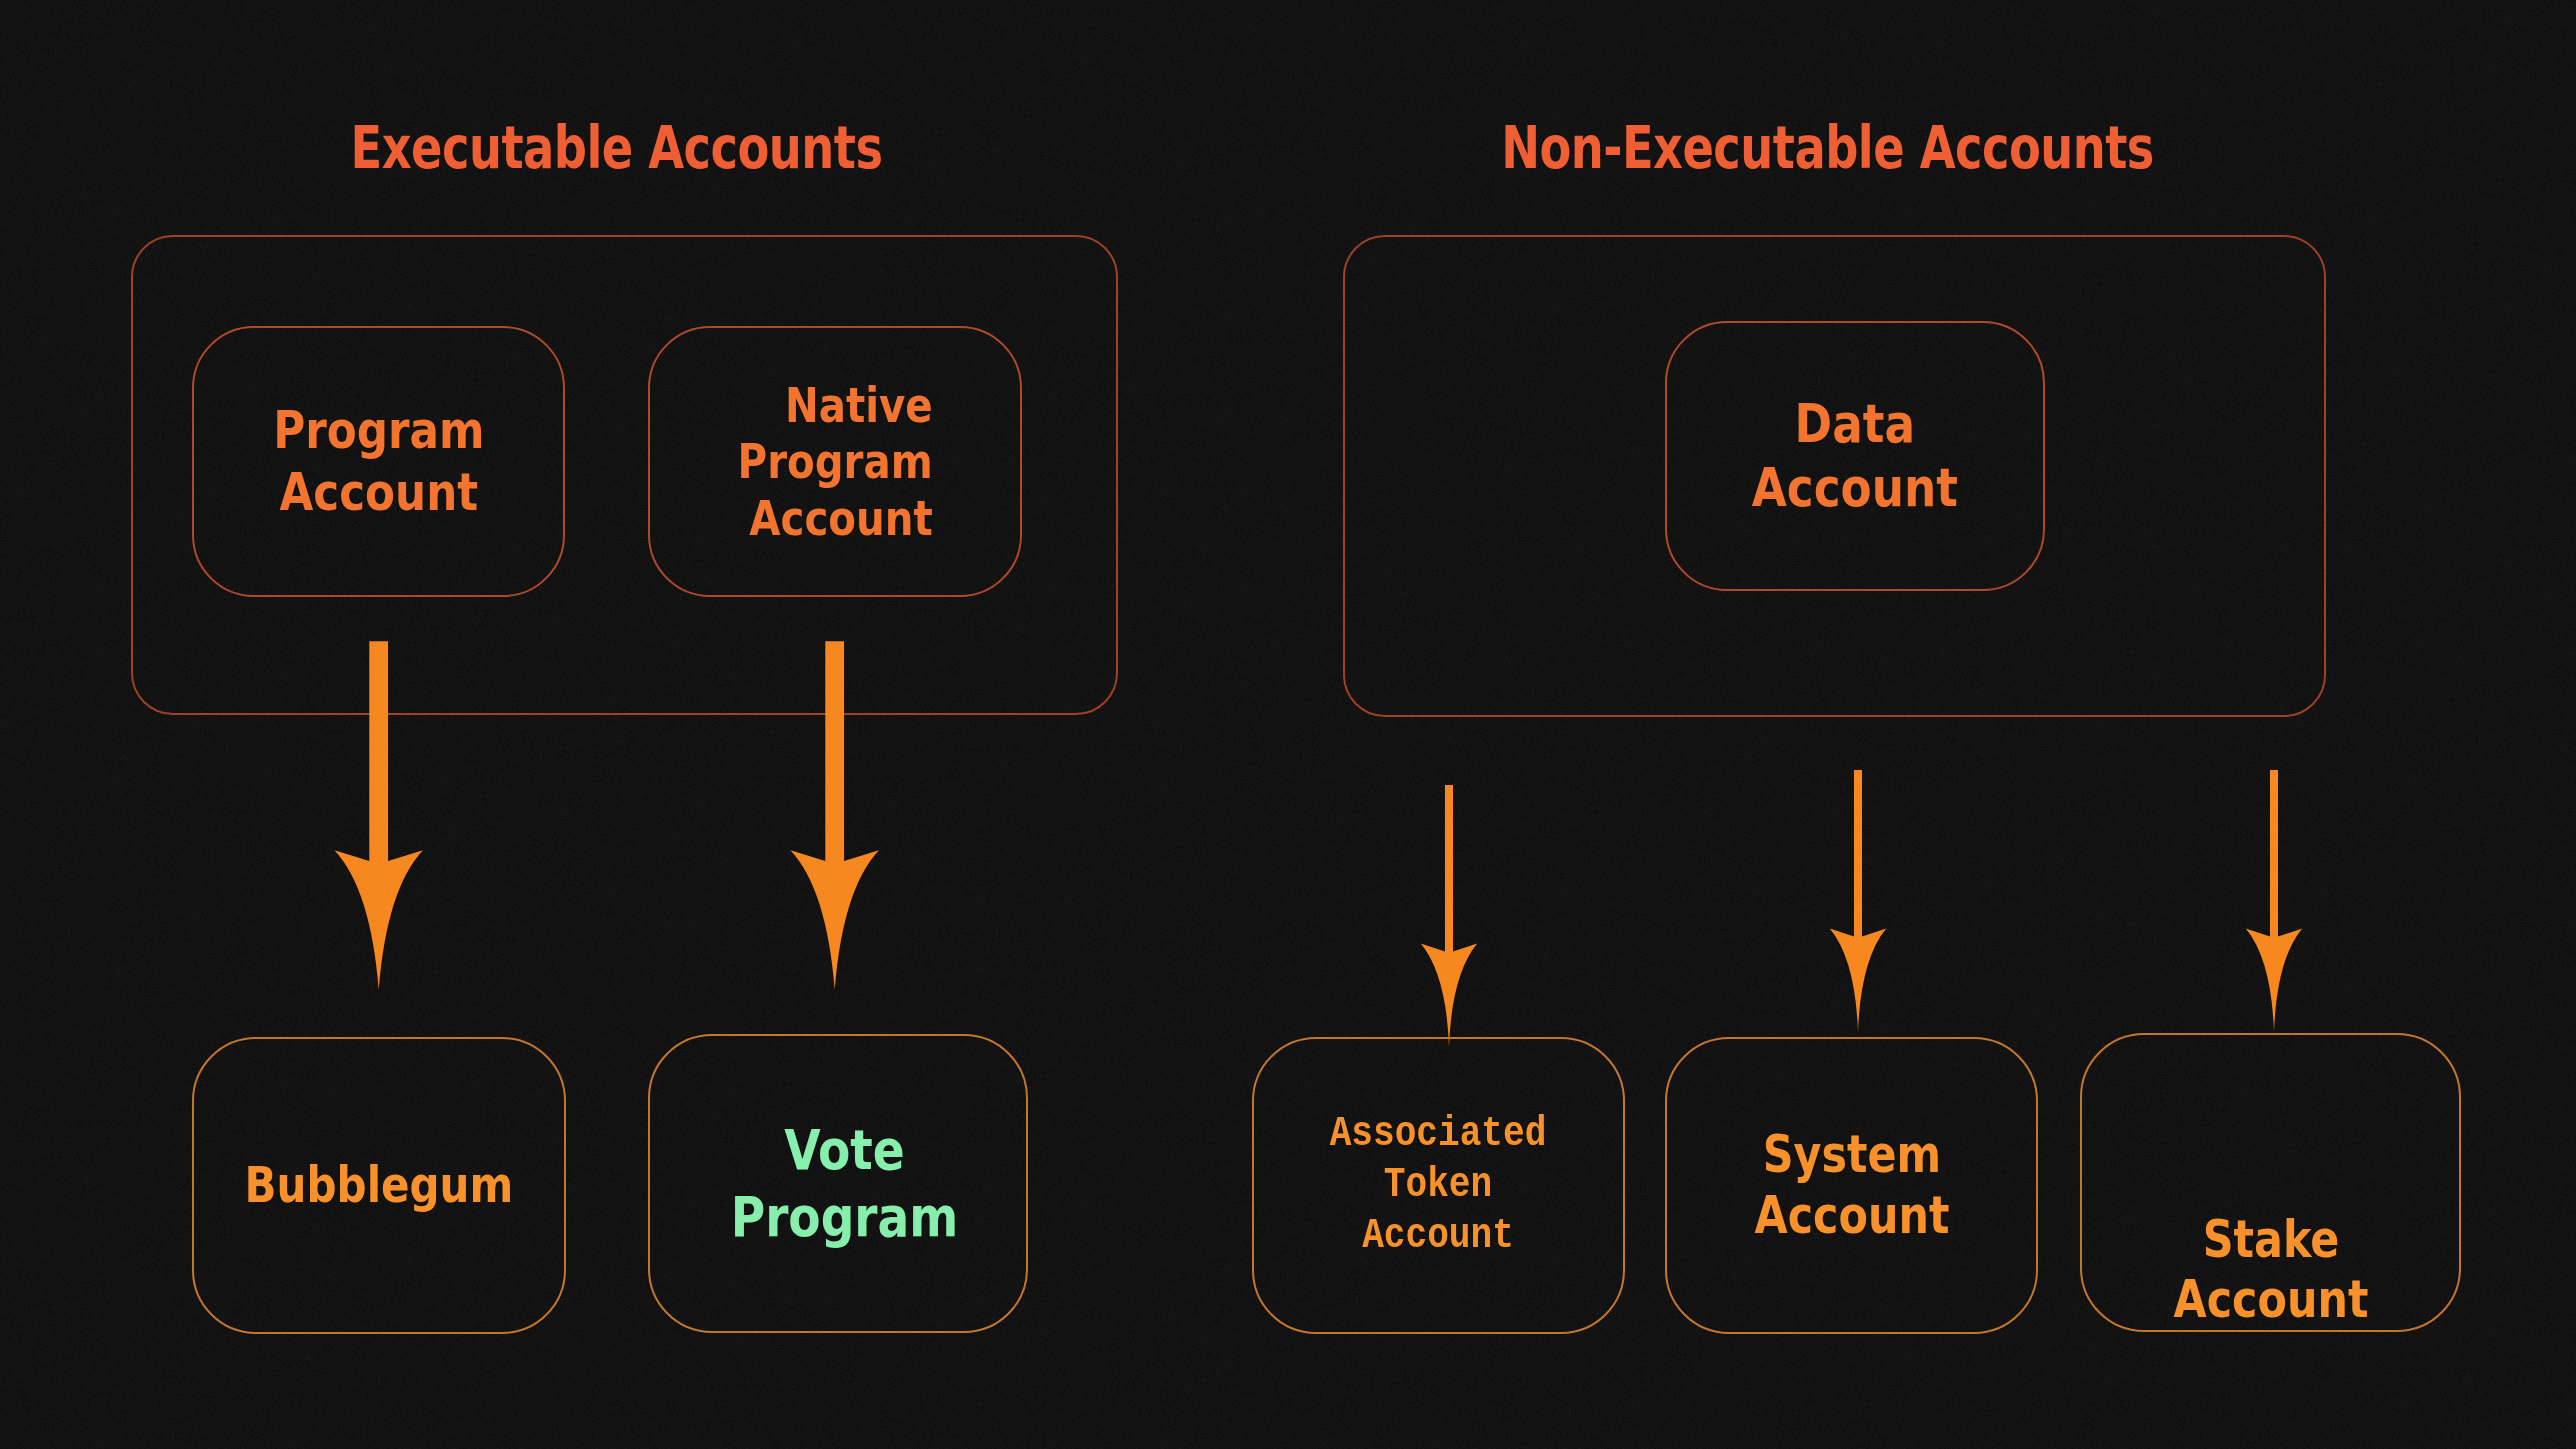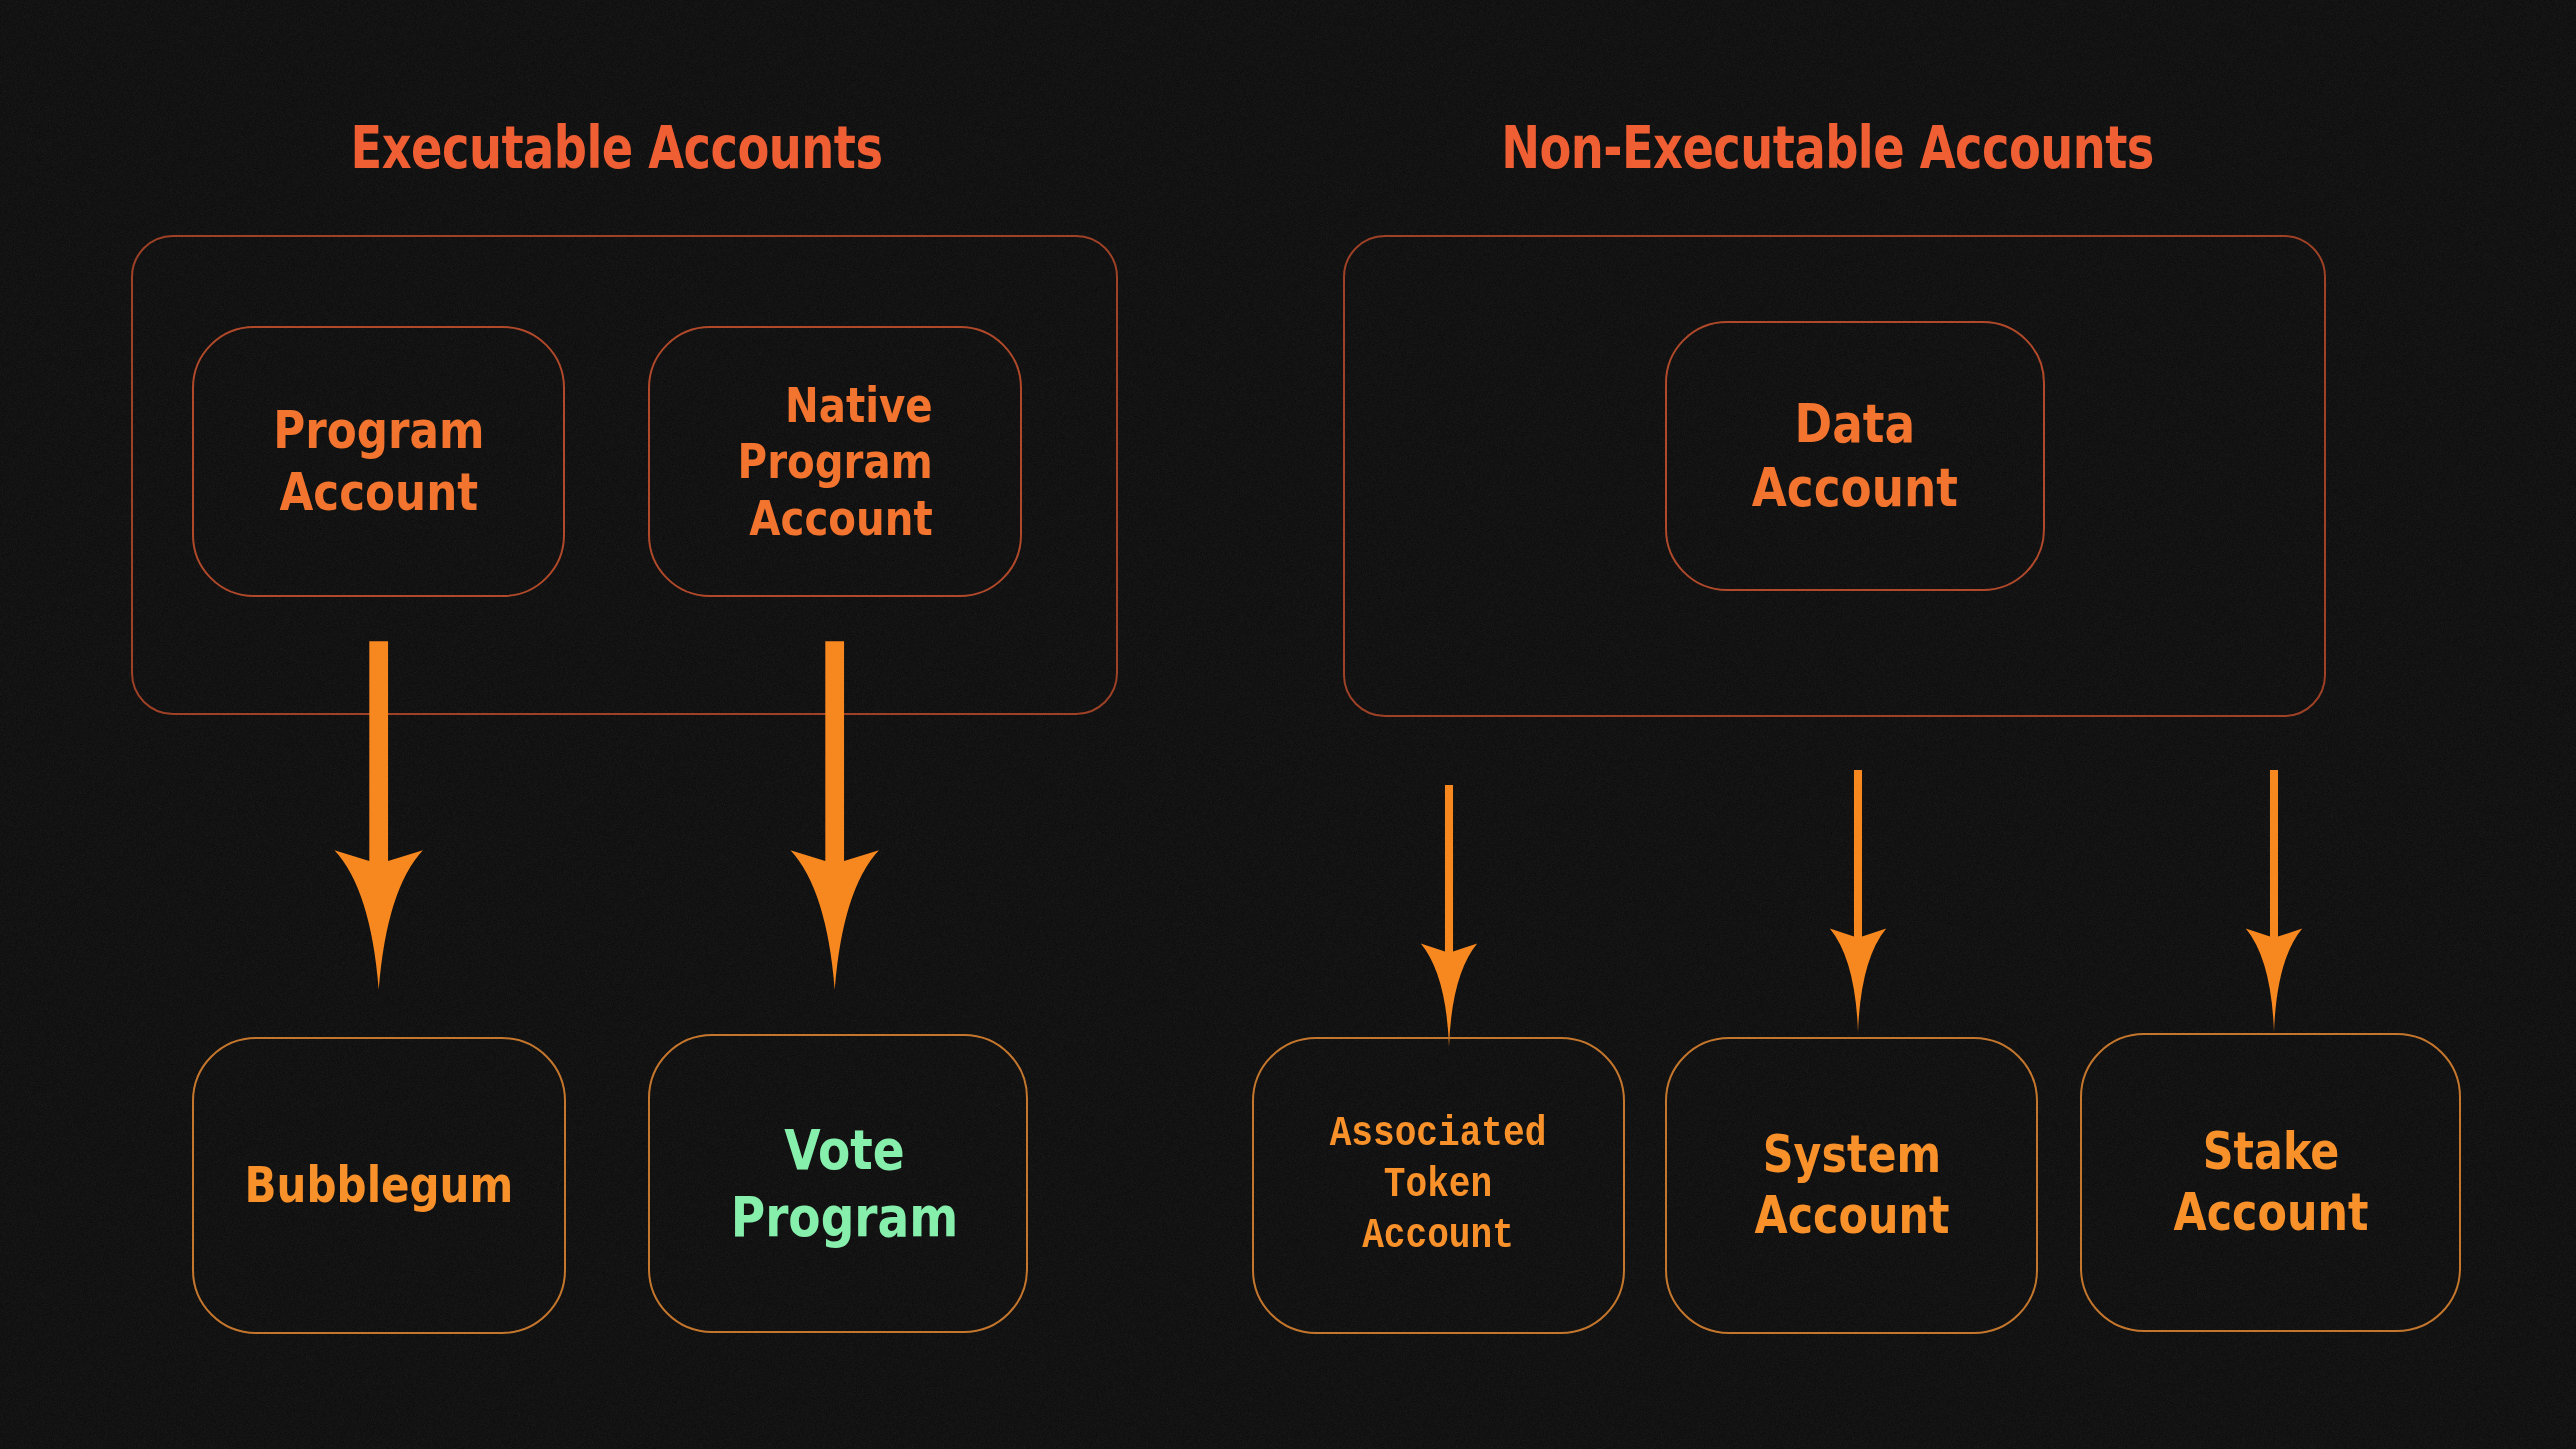--- a/index.html
+++ b/index.html
@@ -167,19 +167,19 @@
     <span class="label">Associated
 Token
 Account</span>
   </div>
 
   <div class="node bottom" style="left:1665px; top:1037px; width:373px; height:297px; color:#f9912b; font-size:51px;">
     <span class="label">System
 Account</span>
   </div>
 
-  <div class="node bottom" style="left:2080px; top:1033px; width:381px; height:299px; color:#f9912b; font-size:51px;">
+  <div class="node bottom" style="left:2080px; top:1033px; width:381px; height:299px; color:#f9912b; font-size:51px;align-items:flex-end;">
     <span class="label">Stake
 Account</span>
   </div>
 
 </div>
 
 
 </body></html>

